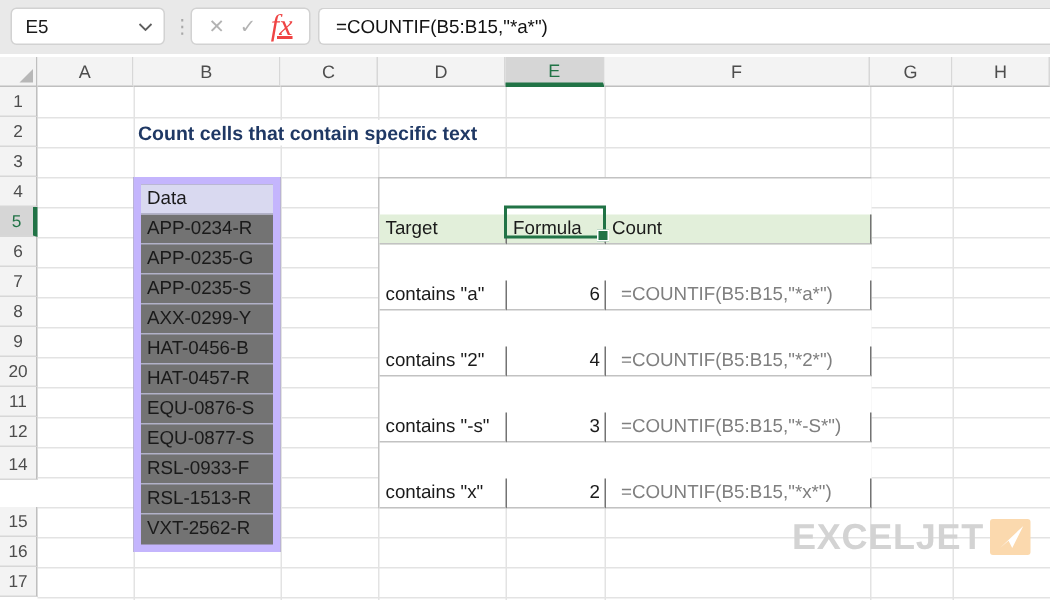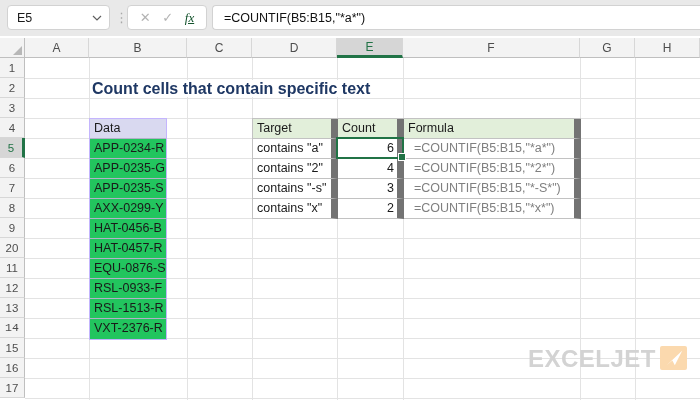--- a/index.html
+++ b/index.html
@@ -11,21 +11,21 @@
   .toolbar{position:absolute;left:0;top:0;width:700px;height:36px;background:#e9e9e9;}
   .namebox{position:absolute;left:7px;top:5px;width:103px;height:25px;background:#fff;
     border:1px solid #d2d2d2;border-radius:4px;box-sizing:border-box;display:flex;align-items:center;gap:15px;}
   .namebox .ref{flex:1;padding-left:9px;font-size:12.5px;color:#1a1a1a;}
   .namebox .chev{margin-right:7px;display:flex;align-items:center;}
   .sepdots{position:absolute;left:115px;top:10px;font-size:13px;color:#a8a8a8;}
   .fxbox{position:absolute;left:127px;top:5px;width:80px;height:25px;background:#fff;
     border:1px solid #d2d2d2;border-radius:4px;box-sizing:border-box;
     display:flex;align-items:center;justify-content:space-around;padding:0 6px;}
   .glyph-x,.glyph-ck{font-size:13px;color:#b3b3b3;}
-  .glyph-fx{font-family:"Liberation Serif",serif;font-style:italic;font-size:13px;color:#14532d;text-decoration:underline;}
+  .glyph-fx{font-family:"Liberation Serif",serif;font-style:italic;font-size:20px;color:#ef4444;text-decoration:underline;}
   .formulabox{position:absolute;left:212px;top:5px;width:488px;height:25px;background:#fff;
     border:1px solid #d2d2d2;border-right:none;border-radius:4px 0 0 4px;box-sizing:border-box;
     display:flex;align-items:center;padding-left:11px;font-size:12.5px;color:#111;}
   
   .sheetbg{position:absolute;left:0;top:36px;width:700px;height:364px;background:#fff;}
   .corner{position:absolute;left:0;top:38px;width:25px;height:20px;background:#f3f3f3;
     border-right:1px solid #bfbfbf;border-bottom:1px solid #bfbfbf;box-sizing:border-box;}
   .corner .tri{position:absolute;right:2px;bottom:2px;width:0;height:0;
     border-left:9px solid transparent;border-bottom:9px solid #b7b7b7;}
   .colhdr{position:absolute;top:38px;height:20px;background:#f3f3f3;box-sizing:border-box;
@@ -33,32 +33,32 @@
     display:flex;align-items:center;justify-content:center;font-size:12px;color:#4d4d4d;}
   .colhdr.sel{background:#d6d6d6;color:#217346;border-bottom:3px solid #217346;}
   .rowhdr{position:absolute;left:0;width:25px;height:20px;background:#f3f3f3;box-sizing:border-box;
     border-right:1px solid #bfbfbf;border-bottom:1px solid #d7d7d7;
     display:flex;align-items:center;justify-content:center;font-size:11.5px;color:#4d4d4d;}
   .rowhdr.sel{background:#d6d6d6;color:#217346;border-right:3px solid #217346;}
   .vline{position:absolute;top:58px;bottom:0;width:1px;background:#e3e3e3;}
   .hline{position:absolute;left:25px;right:0;height:1px;background:#e3e3e3;}
   
   .title{position:absolute;left:92px;top:80px;height:17px;line-height:17px;background:#fff;
-    font-size:16px;font-weight:bold;color:#1f3864;white-space:nowrap;padding-right:8px;}
-  .datatable{position:absolute;left:89px;top:118px;width:78px;background:#22c55e;
-    border:1px solid #c4b5fd;box-sizing:border-box;}
+    font-size:13px;font-weight:bold;color:#1f3864;white-space:nowrap;padding-right:8px;}
+  .datatable{position:absolute;left:89px;top:118px;width:98px;background:#737373;
+    border:5px solid #c4b5fd;box-sizing:border-box;}
   .datatable .cell{height:20px;line-height:19px;border-bottom:1px solid #b1b1c8;
     box-sizing:border-box;padding-left:4px;font-size:12.5px;color:#1a1a1a;white-space:nowrap;}
   .datatable .cell:last-child{border-bottom:none;}
   .datatable .hdr{background:#d9d9f0;}
   .ftable{position:absolute;left:252px;top:118px;display:grid;grid-template-columns:85px 66px 177px;
     background:#fff;border-top:1px solid #c2c2c2;border-left:1px solid #c2c2c2;}
   .ftable .cell{height:20px;line-height:19px;box-sizing:border-box;
-    border-right:7px solid #737373;border-bottom:1px solid #c2c2c2;
-    padding-left:4px;font-size:12.5px;color:#1a1a1a;white-space:nowrap;}
+    border-right:1px solid #737373;border-bottom:1px solid #c2c2c2;
+    padding-left:4px;font-size:12.5px;color:#1a1a1a;white-space:nowrap;margin-top:24px;}
   .ftable .hdr{background:#e2efda;}
   .ftable .count{text-align:right;padding-right:3px;padding-left:0;}
   .ftable .formula{color:#7f7f7f;padding-left:10px;}
   
   .selection{position:absolute;left:336px;top:137px;width:68px;height:22px;box-sizing:border-box;
     border:2px solid #217346;}
   .fillhandle{position:absolute;right:-4px;bottom:-4px;width:6px;height:6px;background:#217346;
     border:1px solid #fff;}
   
   .wmtext{position:absolute;left:528px;top:345px;font-size:24px;font-weight:bold;
@@ -135,45 +135,46 @@
 <div class="rowhdr" style="top:118px;">4</div>
 <div class="rowhdr sel" style="top:138px;">5</div>
 <div class="rowhdr" style="top:158px;">6</div>
 <div class="rowhdr" style="top:178px;">7</div>
 <div class="rowhdr" style="top:198px;">8</div>
 <div class="rowhdr" style="top:218px;">9</div>
 <div class="rowhdr" style="top:238px;">20</div>
 <div class="rowhdr" style="top:258px;">11</div>
 <div class="rowhdr" style="top:278px;">12</div>
 <div class="rowhdr" style="top:298px;">13</div>
-<div class="rowhdr" style="top:318px;font-family:Liberation Mono, monospace;">14</div>
+<div class="rowhdr" style="top:300px;">14</div>
 <div class="rowhdr" style="top:338px;">15</div>
 <div class="rowhdr" style="top:358px;">16</div>
 <div class="rowhdr" style="top:378px;">17</div>
 
 <div class="title">Count cells that contain specific text</div>
 
 <div class="datatable">
   <div class="cell hdr">Data</div>
   <div class="cell">APP-0234-R</div>
   <div class="cell">APP-0235-G</div>
   <div class="cell">APP-0235-S</div>
   <div class="cell">AXX-0299-Y</div>
   <div class="cell">HAT-0456-B</div>
   <div class="cell">HAT-0457-R</div>
   <div class="cell">EQU-0876-S</div>
+  <div class="cell">EQU-0877-S</div>
   <div class="cell">RSL-0933-F</div>
   <div class="cell">RSL-1513-R</div>
-  <div class="cell">VXT-2376-R</div>
+  <div class="cell">VXT-2562-R</div>
 </div>
 
 <div class="ftable">
   <div class="cell hdr">Target</div>
+  <div class="cell hdr">Formula</div>
   <div class="cell hdr">Count</div>
-  <div class="cell hdr">Formula</div>
 
   <div class="cell">contains "a"</div>
   <div class="cell count">6</div>
   <div class="cell formula">=COUNTIF(B5:B15,"*a*")</div>
 
   <div class="cell">contains "2"</div>
   <div class="cell count">4</div>
   <div class="cell formula">=COUNTIF(B5:B15,"*2*")</div>
 
   <div class="cell">contains "-s"</div>

